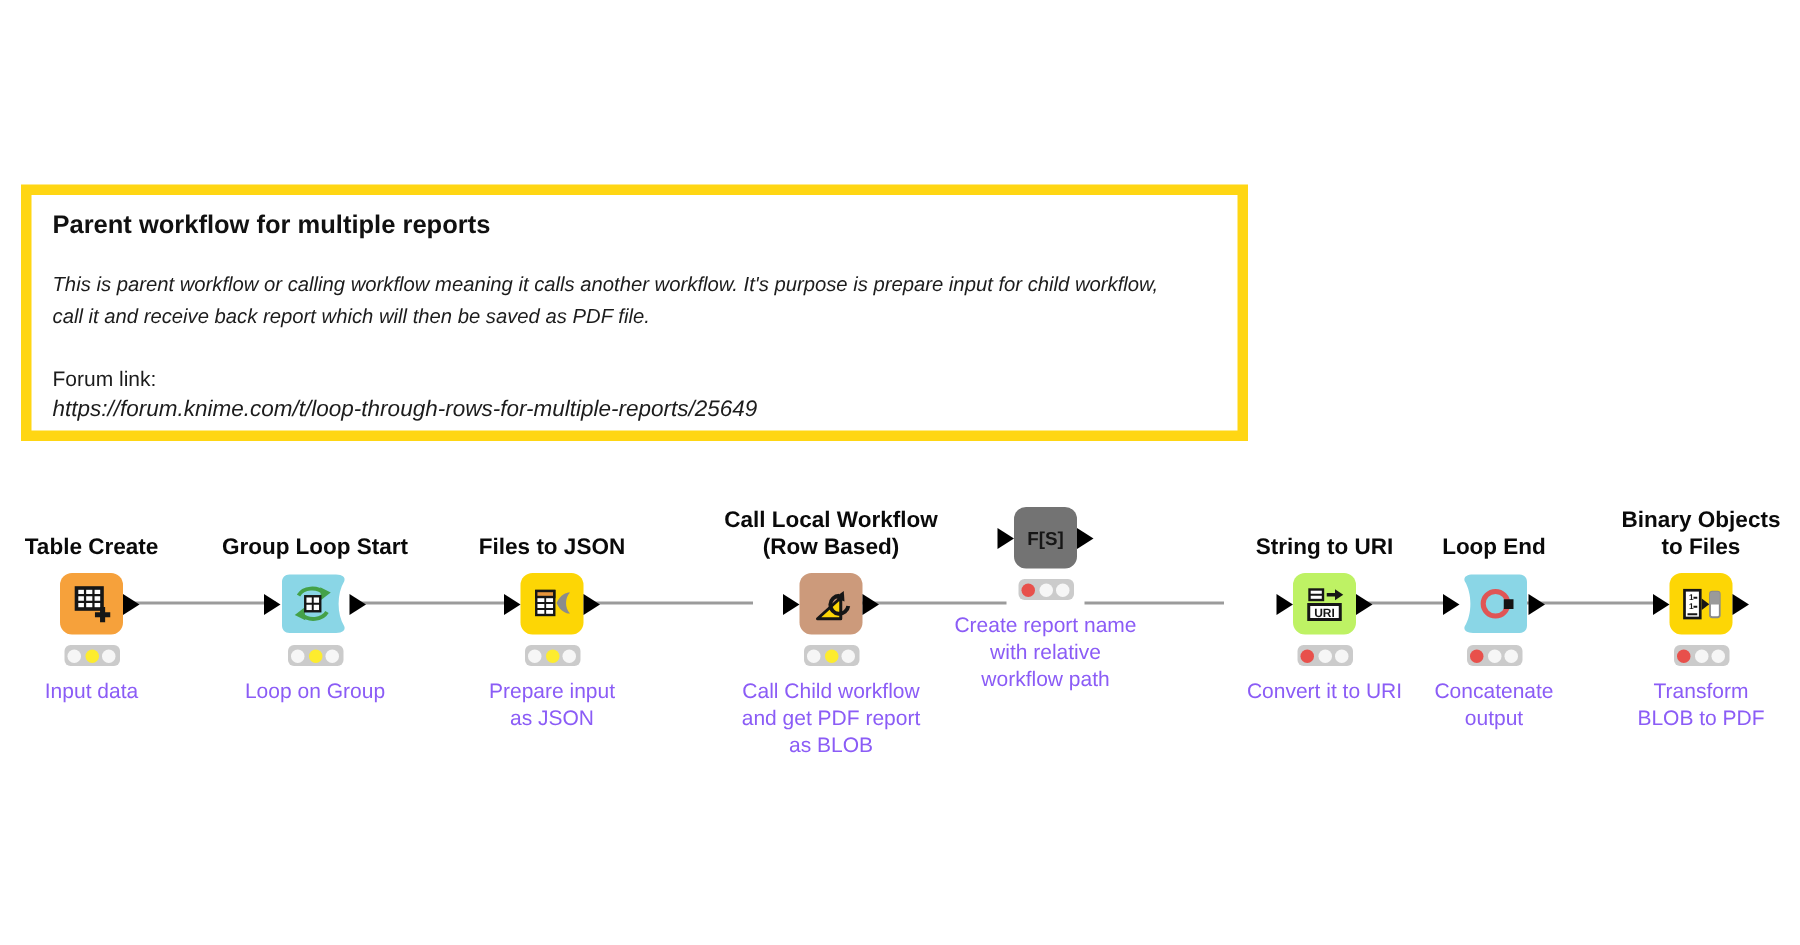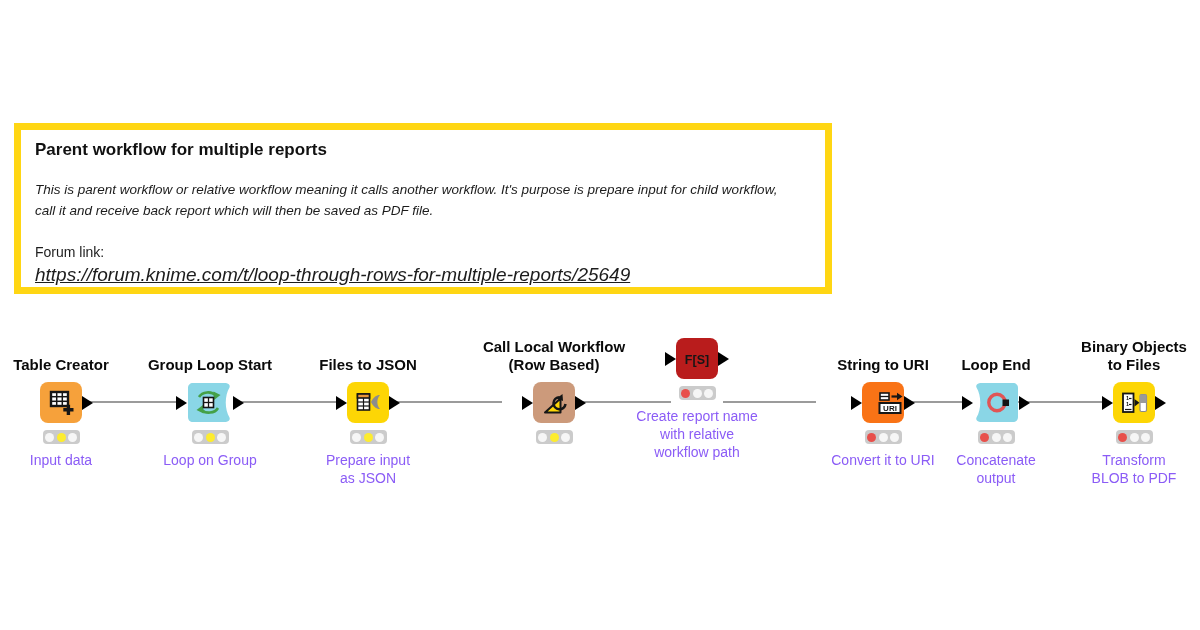--- a/index.html
+++ b/index.html
@@ -7,21 +7,21 @@
               font-family:"Liberation Sans", sans-serif; }
   .canvas { position:relative; width:1200px; height:630px; background:#fff; }
 
   
   .annotation { position:absolute; left:14px; top:123px; width:818px; height:171px;
                 border:7px solid #FFD613; background:#ffffff; padding:8px 14px; }
   .ann-title { font-size:17px; font-weight:700; color:#111; margin-top:2px; }
   .ann-body  { margin-top:20px; font-size:13.5px; font-style:italic; color:#1c1c1c;
                line-height:1.55; width:760px; }
   .ann-forum-label { margin-top:22px; font-size:14px; color:#1c1c1c; }
-  .ann-forum-url   { margin-top:4px; font-size:19px; font-style:italic; color:#1c1c1c;text-decoration:underline; }
+  .ann-forum-url   { margin-top:4px; font-size:15px; font-style:italic; color:#1c1c1c; }
 
   
   .conn { position:absolute; top:401px; height:2px; background:#9b9b9b; z-index:0; }
 
   
   .node { position:absolute; top:330px; width:170px; z-index:1;
           display:flex; flex-direction:column; align-items:center; }
   .node-title { height:44px; display:flex; align-items:flex-end; justify-content:center;
                 text-align:center; font-size:15px; font-weight:700; color:#0a0a0a;
                 line-height:1.2; white-space:pre-line; }
@@ -48,35 +48,35 @@
   .node-label { margin-top:8px; text-align:center; font-size:14px; color:#8b5cf6;
                 line-height:1.28; white-space:pre-line; }
 </style>
 </head>
 <body>
 
 <div class="canvas">
 
   <div class="annotation">
     <div class="ann-title">Parent workflow for multiple reports</div>
-    <div class="ann-body">This is parent workflow or relative workflow meaning it calls another workflow. It's purpose is prepare input for child workflow, call it and receive back report which will then be saved as PDF file.</div>
+    <div class="ann-body">This is parent workflow or calling workflow meaning it calls another workflow. It's purpose is prepare input for child workflow, call it and receive back report which will then be saved as PDF file.</div>
     <div class="ann-forum-label">Forum link:</div>
     <div class="ann-forum-url">https://forum.knime.com/t/loop-through-rows-for-multiple-reports/25649</div>
   </div>
 
   <div class="conn" style="left:87px;width:97px"></div>
   <div class="conn" style="left:236px;width:106px"></div>
   <div class="conn" style="left:394px;width:108px"></div>
   <div class="conn" style="left:554px;width:117px"></div>
   <div class="conn" style="left:723px;width:93px"></div>
   <div class="conn" style="left:868px;width:94px"></div>
   <div class="conn" style="left:1014px;width:94px"></div>
 
   <div class="node" style="left:-24px">
-    <div class="node-title">Table Creator</div>
+    <div class="node-title">Table Create</div>
     <div class="icon-row">
       <div class="icon-wrap">
         <div class="node-body" style="background: rgb(246, 161, 59);">
           <svg width="28" height="28" viewBox="0 0 28 28">
             <rect x="4" y="3" width="17" height="14" fill="#fff" stroke="#161616" stroke-width="2.4"></rect>
             <line x1="9.7" y1="3" x2="9.7" y2="17" stroke="#161616" stroke-width="1.5"></line>
             <line x1="15.3" y1="3" x2="15.3" y2="17" stroke="#161616" stroke-width="1.5"></line>
             <line x1="4" y1="7.7" x2="21" y2="7.7" stroke="#161616" stroke-width="1.5"></line>
             <line x1="4" y1="12.3" x2="21" y2="12.3" stroke="#161616" stroke-width="1.5"></line>
             <path d="M19.7,15.7 h3.4 v3.4 h3.4 v3.4 h-3.4 v3.4 h-3.4 v-3.4 h-3.4 v-3.4 h3.4 z" fill="#161616"></path>
@@ -162,27 +162,30 @@
           </svg>
         </div>
         <span class="port port-out"></span>
       </div>
     </div>
     <div class="traffic">
       <span class="light off"></span>
         <span class="light yellow"></span>
         <span class="light off"></span>
     </div>
+    <div class="node-label">Call Child workflow
+and get PDF report
+as BLOB</div>
   </div>
 
   <div class="node" style="left:612px">
     <div class="icon-row">
       <div class="icon-wrap">
         <span class="port port-in"></span>
-        <div class="node-body" style="background: #b91c1c;">
+        <div class="node-body" style="background: #737373;">
           <svg width="28" height="28" viewBox="0 0 28 28">
             <text x="14" y="18.5" text-anchor="middle" font-family="Liberation Sans, sans-serif" font-size="12.5" font-weight="600" fill="#161616">F[S]</text>
           </svg>
         </div>
         <span class="port port-out"></span>
       </div>
     </div>
     <div class="traffic">
       <span class="light red"></span>
         <span class="light off"></span>
@@ -191,21 +194,21 @@
     <div class="node-label">Create report name
 with relative
 workflow path</div>
   </div>
 
   <div class="node" style="left:798px">
     <div class="node-title">String to URI</div>
     <div class="icon-row">
       <div class="icon-wrap">
         <span class="port port-in"></span>
-        <div class="node-body" style="background: #f97316; justify-content: flex-end;">
+        <div class="node-body" style="background: #bef264;">
           <svg width="28" height="28" viewBox="0 0 28 28">
             <rect x="4" y="4" width="9" height="7" fill="#fff" stroke="#161616" stroke-width="1.6"></rect>
             <line x1="4" y1="7.5" x2="13" y2="7.5" stroke="#161616" stroke-width="1.3"></line>
             <line x1="15.5" y1="7.5" x2="21.5" y2="7.5" stroke="#161616" stroke-width="2.2"></line>
             <polygon points="21,3.8 26.5,7.5 21,11.2" fill="#161616"></polygon>
             <rect x="3.5" y="14" width="21" height="10" fill="#fff" stroke="#161616" stroke-width="2"></rect>
             <text x="14" y="22" text-anchor="middle" font-family="Liberation Sans, sans-serif" font-size="8" font-weight="700" fill="#161616">URI</text>
           </svg>
         </div>
         <span class="port port-out"></span>

